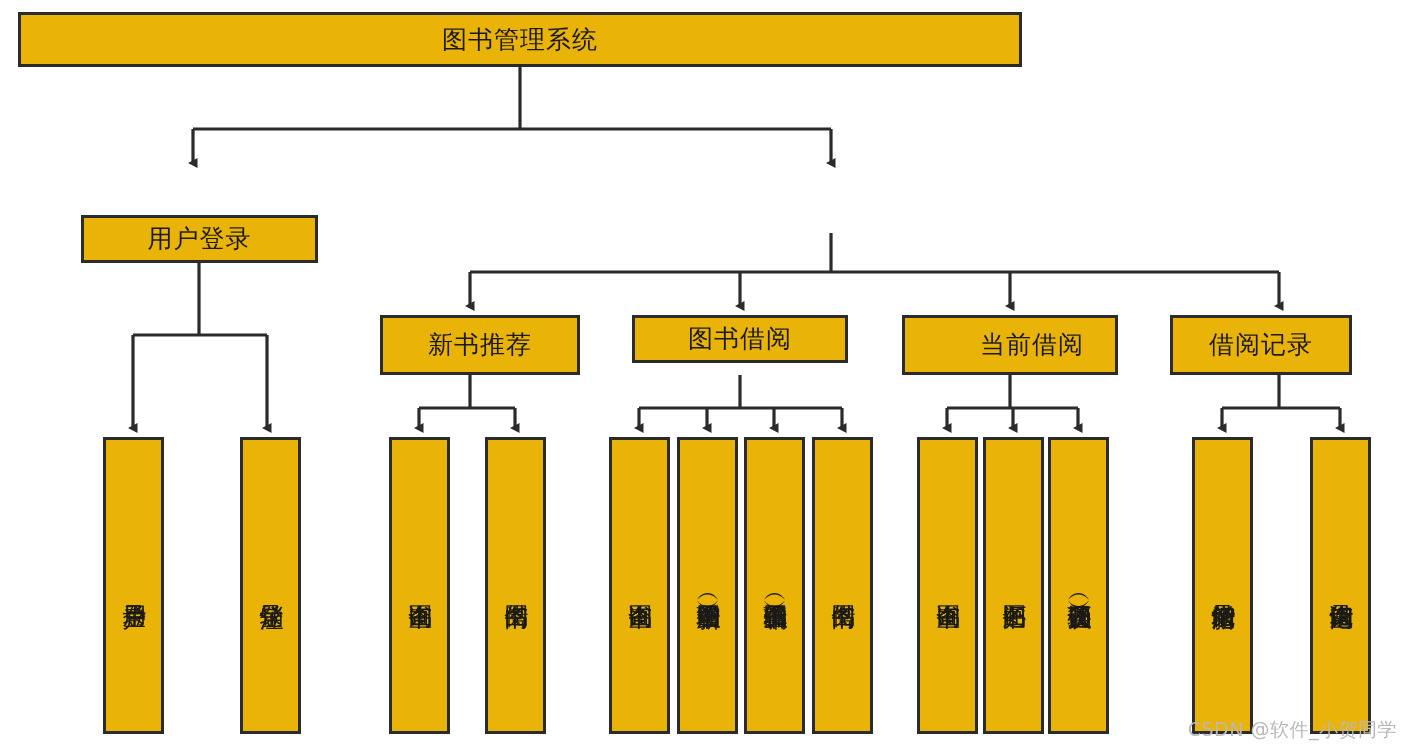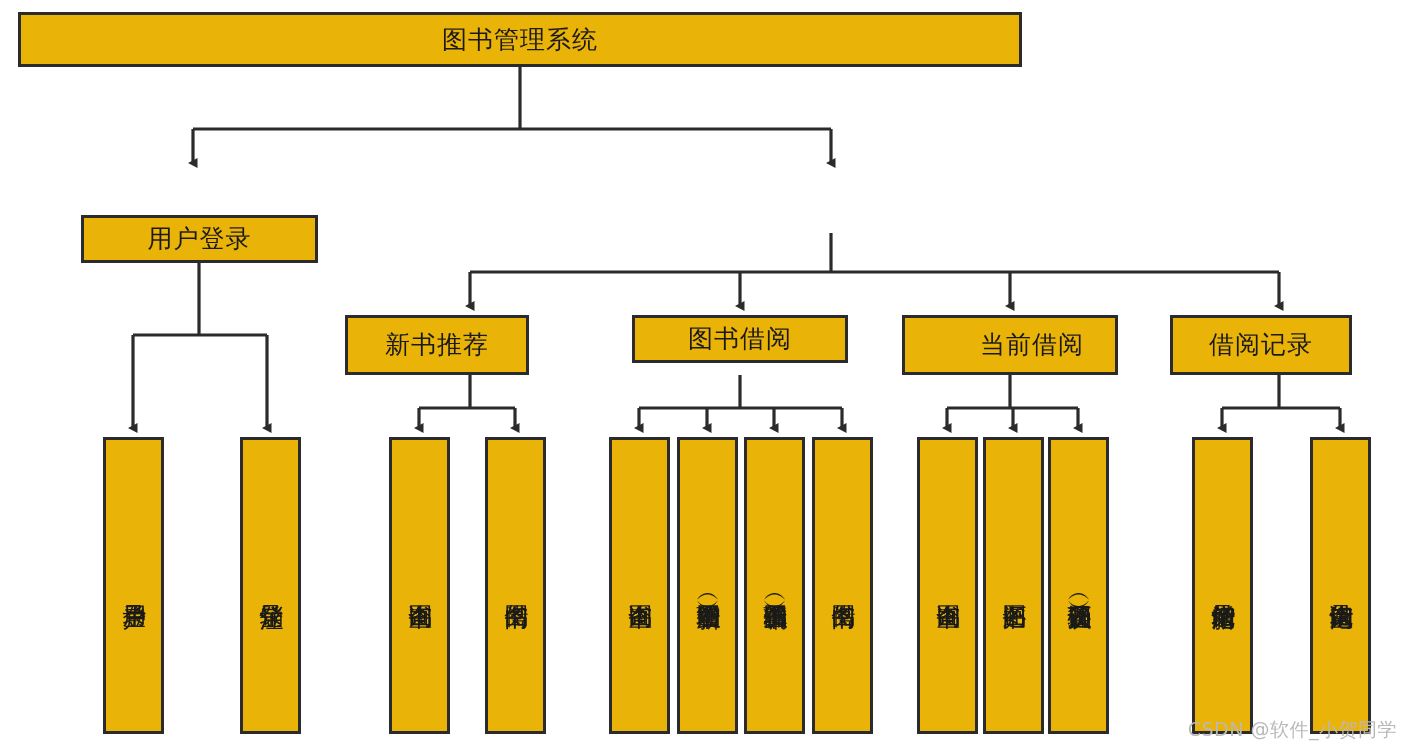--- a/index.html
+++ b/index.html
@@ -112,21 +112,21 @@
       <path d="M1222,408 L1222,428" marker-end="url(#arrow)"></path>
       <path d="M1340,408 L1340,428" marker-end="url(#arrow)"></path>
     </g>
   </svg>
 
   <div class="node node-h" style="left:18px; top:12px; width:1004px; height:55px;">图书管理系统</div>
 
   <div class="node node-h" style="left:81px; top:173px; width:237px; height:48px;margin-top:42px;">用户登录</div>
 
 
-  <div class="node node-h" style="left:345px; top:315px; width:184px; height:60px;">新书推荐</div>
+  <div class="node node-h" style="left:380px; top:315px; width:200px; height:60px;">新书推荐</div>
 
   <div class="node node-h" style="left:632px; top:315px; width:216px; height:48px;">图书借阅</div>
 
   <div class="node node-h" style="left:902px; top:315px; width:216px; height:60px;padding-left:44px;">当前借阅</div>
 
   <div class="node node-h" style="left:1170px; top:315px; width:182px; height:60px;">借阅记录</div>
 
   <div class="node node-v" style="left:103px; top:437px; width:61px; height:297px;">用户登录</div>
 
   <div class="node node-v" style="left:240px; top:437px; width:61px; height:297px;">注销登录</div>

